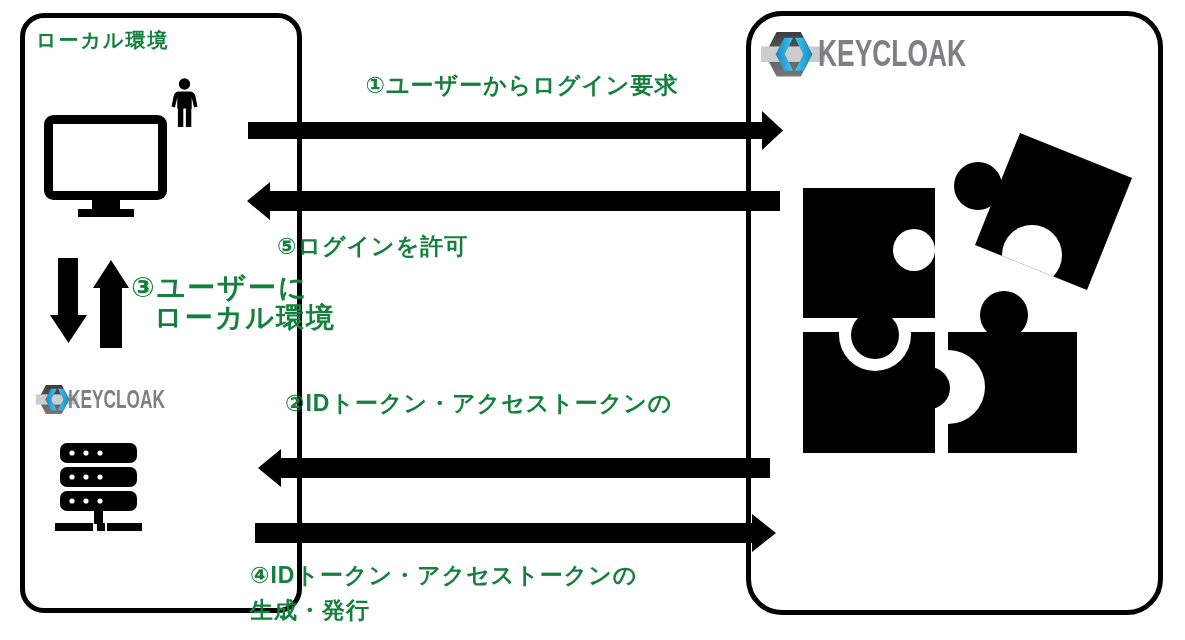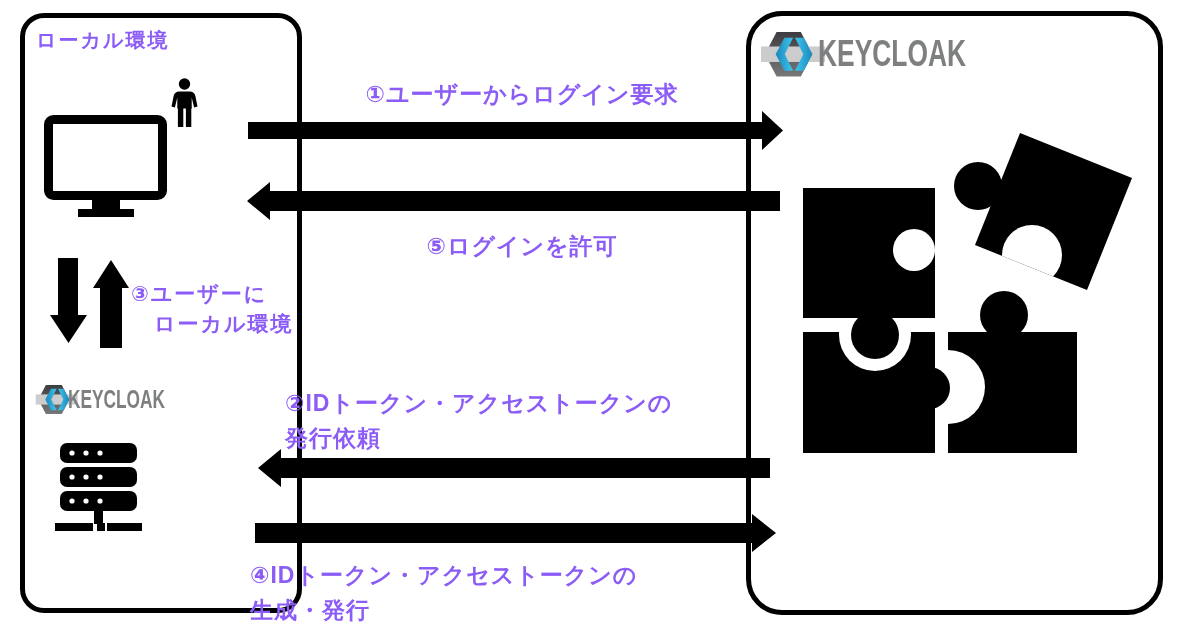--- a/index.html
+++ b/index.html
@@ -7,27 +7,27 @@
     position:relative; width:1185px; height:640px; background:#ffffff;
     font-family:"Liberation Sans","DejaVu Sans",sans-serif; overflow:hidden;
   }
   .box {
     position:absolute; background:#ffffff; border:5px solid #000;
     box-sizing:border-box;
   }
   .left-box  { left:20px;  top:13px; width:282px; height:600px; border-radius:24px; }
   .right-box { left:746px; top:11px; width:417px; height:604px; border-radius:36px; }
   .overlay { position:absolute; left:0; top:0; pointer-events:none; }
-  .label { position:absolute; font-weight:700; color:#8b5cf6; white-space:nowrap; }
+  .label { position:absolute; font-weight:700; color:#15803d; white-space:nowrap; }
   .t-local { left:36px; top:27px; font-size:20px; letter-spacing:2px; }
-  .t-step1 { left:277px; top:79px;  width:490px; text-align:center; font-size:23px; letter-spacing:1px; }
-  .t-step5 { left:277px; top:231px; width:490px; text-align:center; font-size:23px; letter-spacing:1px; }
+  .t-step1 { left:277px; top:70px;  width:490px; text-align:center; font-size:23px; letter-spacing:1px; }
+  .t-step5 { left:277px; top:231px; width:490px; font-size:23px; letter-spacing:1px; }
   .t-step2 { left:285px; top:386px; width:500px; text-align:left; font-size:23px; line-height:35px; letter-spacing:1px; }
   .t-step4 { left:250px; top:558px; width:500px; text-align:left; font-size:23px; line-height:35px; letter-spacing:1px; }
-  .t-step3 { left:131px; top:279px; font-size:21px; line-height:30px; letter-spacing:2px; }
+  .t-step3 { left:131px; top:273px; font-size:28px; line-height:30px; letter-spacing:2px; }
   .t-step3 .indent { padding-left:23px; }
   .kc-wordmark { font-weight:700; fill:#7d7f81; font-family:"Liberation Sans","DejaVu Sans",sans-serif; }
 </style>
 </head>
 <body>
 
 <div class="canvas">
 
   <div class="box left-box"></div>
   <div class="box right-box"></div>
@@ -135,21 +135,20 @@
   </svg>
 
   <div class="label t-local">ローカル環境</div>
 
   <div class="label t-step1">①ユーザーからログイン要求</div>
 
   <div class="label t-step5">⑤ログインを許可</div>
 
   <div class="label t-step2">
     <div>②IDトークン・アクセストークンの</div>
-    <div>発行依頼</div>
   </div>
 
   <div class="label t-step4">
     <div>④IDトークン・アクセストークンの</div>
     <div>生成・発行</div>
   </div>
 
   <div class="label t-step3">
     <div>③ユーザーに</div>
     <div class="indent">ローカル環境</div>

